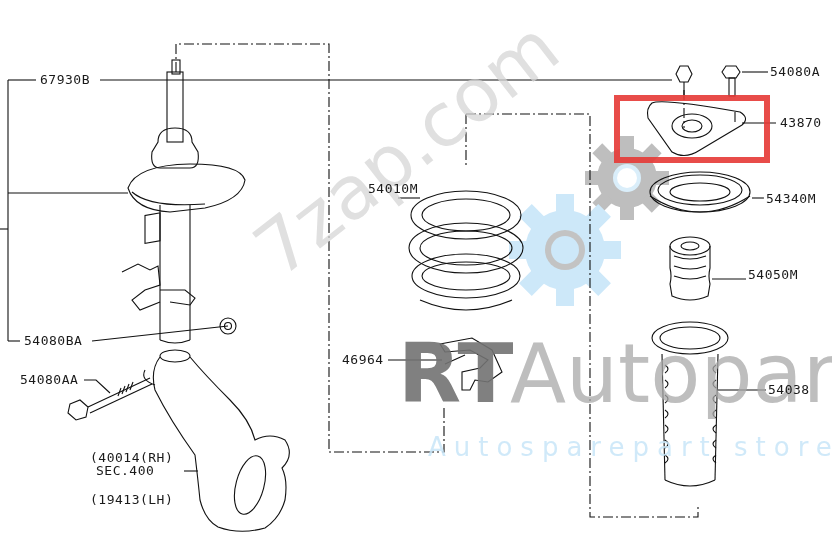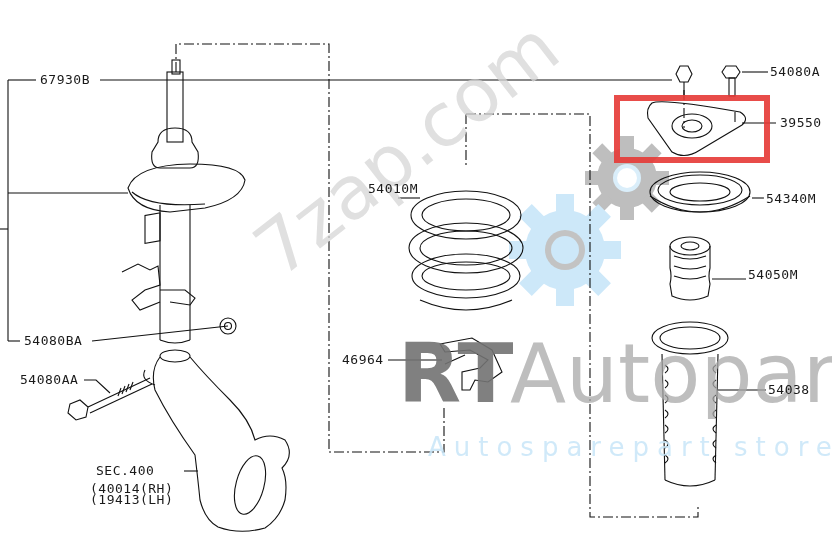--- a/index.html
+++ b/index.html
@@ -152,22 +152,22 @@
 
   <div class="wm wm-7zap">7zap.com</div>
   <div class="wm wm-rt">RT</div>
   <div class="wm wm-auto">Autopart</div>
   <div class="wm wm-store">Autosparepart store</div>
 
   <div class="lbl" style="left:40px;top:73px;">67930B</div>
   <div class="lbl" style="left:24px;top:334px;">54080BA</div>
   <div class="lbl" style="left:20px;top:373px;text-align:center;">54080AA</div>
   <div class="lbl" style="left:96px;top:464px;">SEC.400</div>
-  <div class="lbl" style="left:90px;top:482px;">(40014(RH)</div>
+  <div class="lbl" style="left:90px;top:451px;">(40014(RH)</div>
   <div class="lbl" style="left:90px;top:493px;">(19413(LH)</div>
   <div class="lbl" style="left:344px;top:182px;margin-left:24px;">54010M</div>
   <div class="lbl" style="left:342px;top:353px;">46964</div>
   <div class="lbl" style="left:770px;top:65px;">54080A</div>
-  <div class="lbl" style="left:780px;top:116px;">39550</div>
+  <div class="lbl" style="left:780px;top:116px;">43870</div>
   <div class="lbl" style="left:766px;top:192px;">54340M</div>
   <div class="lbl" style="left:748px;top:268px;">54050M</div>
   <div class="lbl" style="left:768px;top:383px;">54038</div>
 </div>
 
 </body></html>

